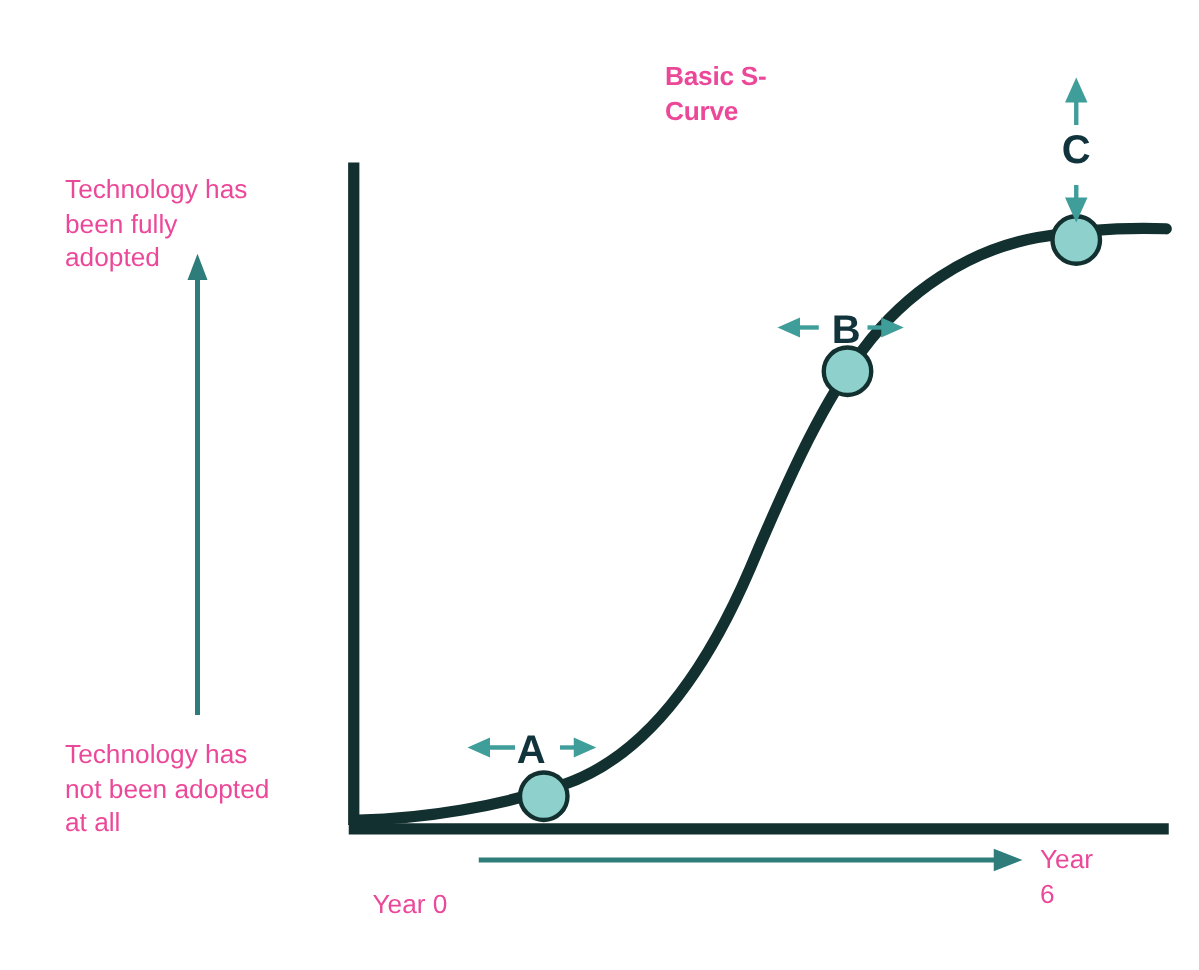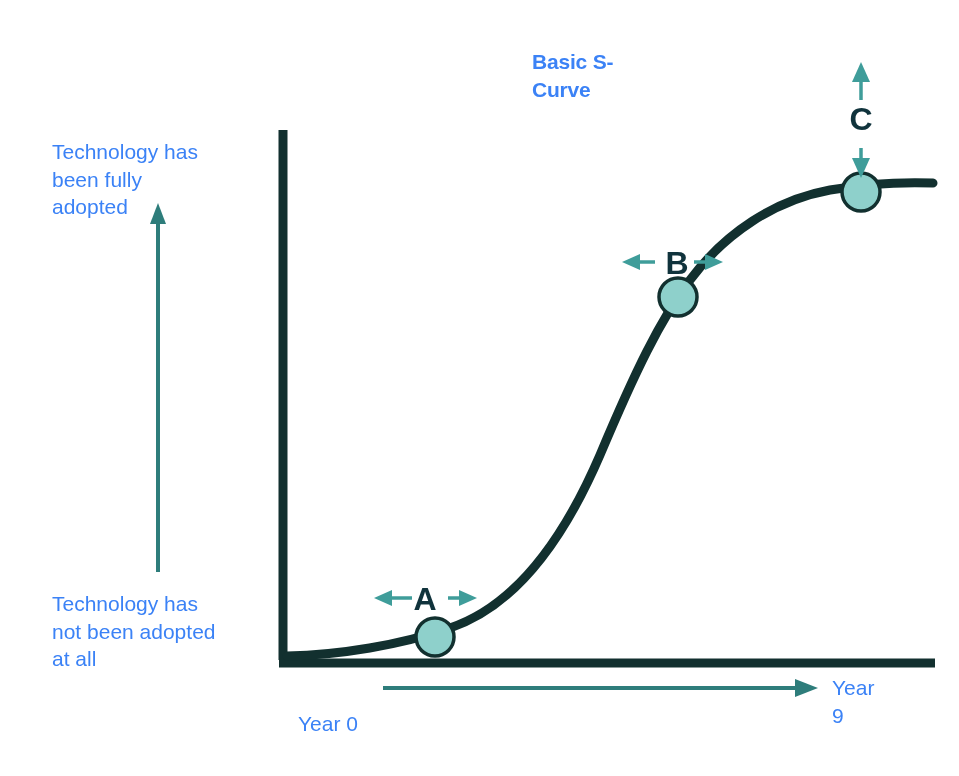--- a/index.html
+++ b/index.html
@@ -21,21 +21,21 @@
   }
   .svg-layer {
     position: absolute;
     top: 0;
     left: 0;
     width: 959px;
     height: 776px;
   }
   .txt {
     position: absolute;
-    color: #3b82f6;
+    color: #ec4899;
     line-height: 1.32;
     white-space: pre-line;
   }
   #chart-title {
     left: 532px;
     top: 48px;
     width: 160px;
     font-size: 21px;
     font-weight: bold;
     letter-spacing: -0.2px;
@@ -146,21 +146,21 @@
 been fully
 adopted</div>
 
   <div class="txt" id="y-label-bottom">Technology has
 not been adopted
 at all</div>
 
   <div class="txt" id="x-label-start">Year 0</div>
 
   <div class="txt" id="x-label-end">Year
-9</div>
+6</div>
 
   <div class="point-letter" id="letter-a">A</div>
 
   <div class="point-letter" id="letter-b">B</div>
 
   <div class="point-letter" id="letter-c">C</div>
 
 </div>
 
 </body></html>

